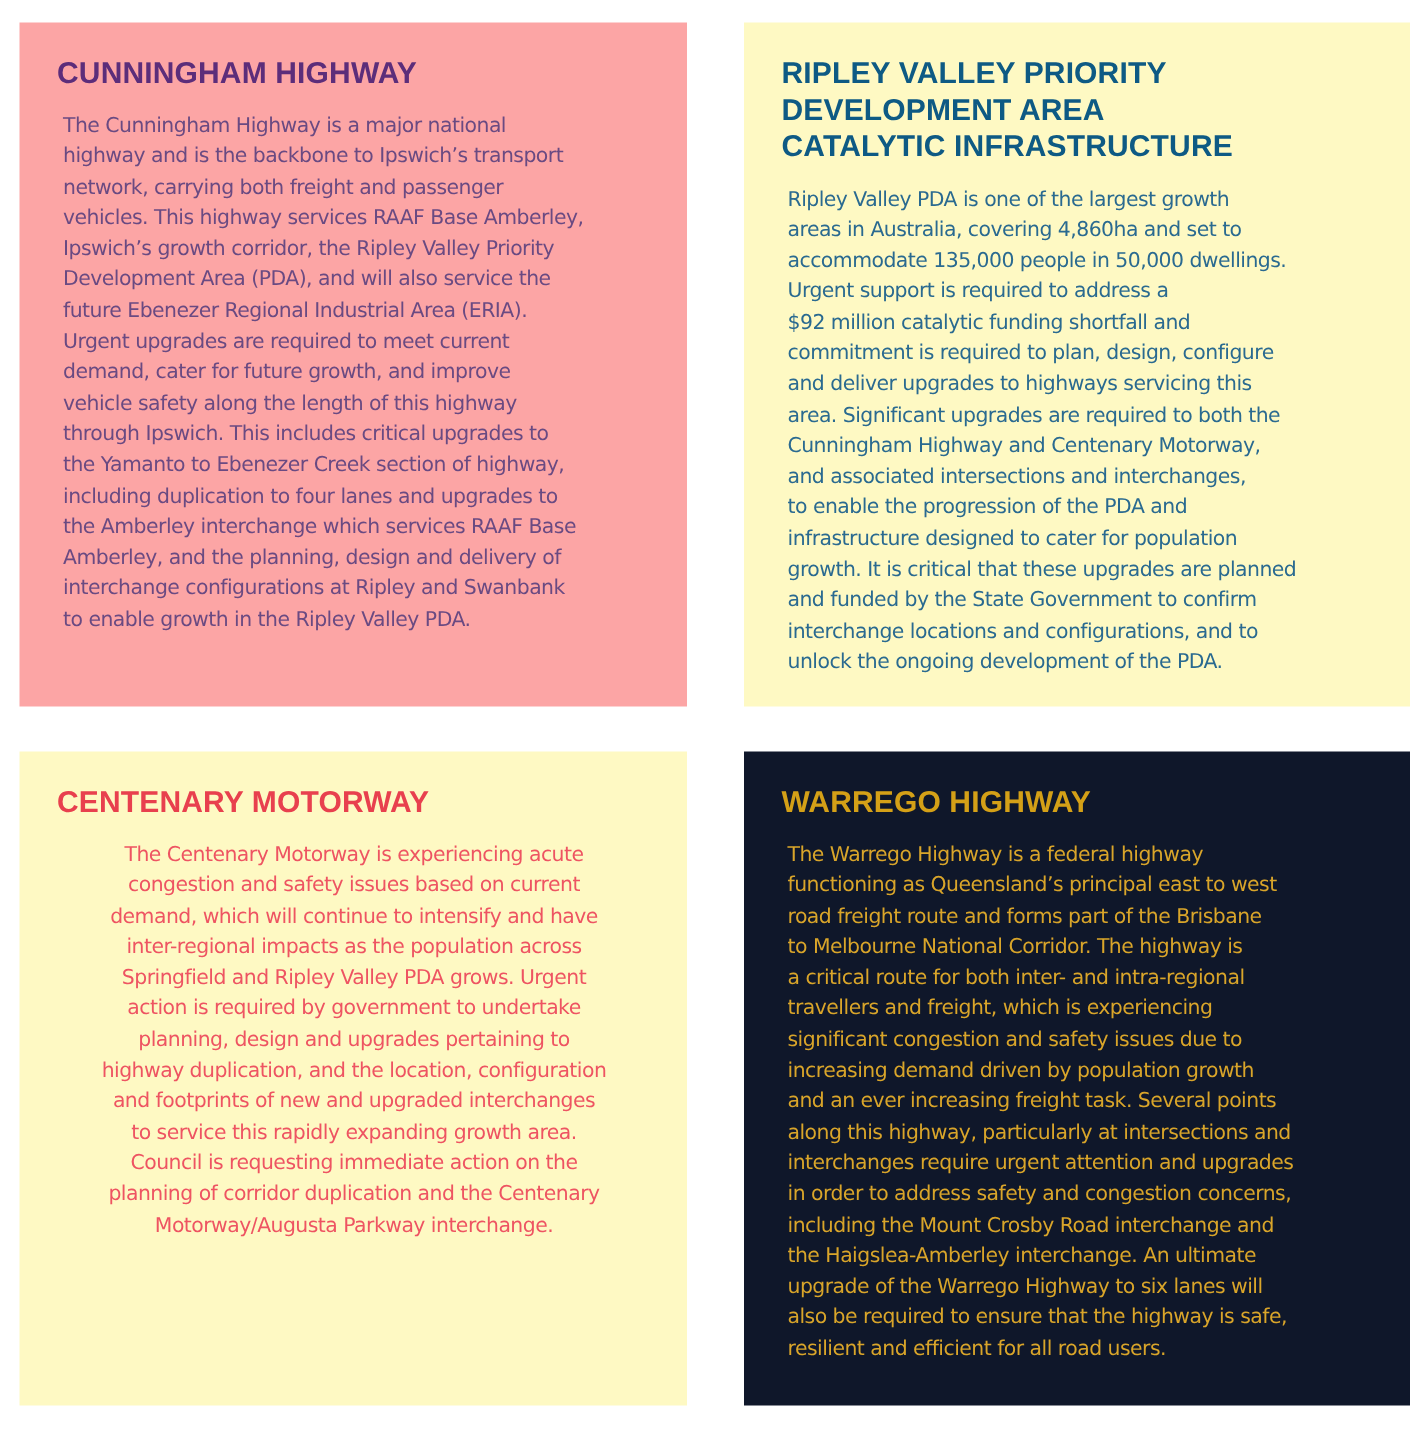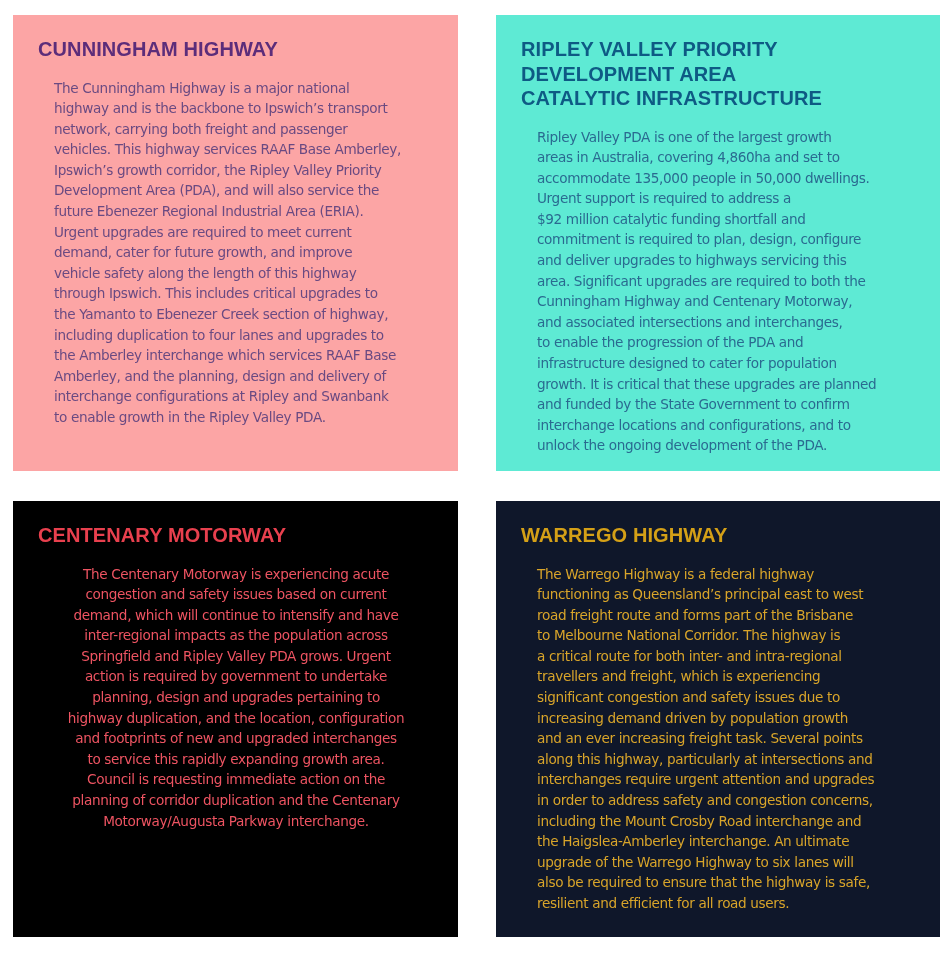--- a/index.html
+++ b/index.html
@@ -1,19 +1,19 @@
 <!DOCTYPE html>
 <html><head>
   <meta charset="utf-8">
   <style>
     html, body { margin: 0; padding: 0; background: #ffffff; }
     body { width: 950px; height: 953px; position: relative; overflow: hidden; font-family: "DejaVu Sans", sans-serif; }
     .card { position: absolute; box-sizing: border-box; padding: 22px 24px 0 25px; }
     .card h2 { margin: 0; font-family: "Liberation Sans", sans-serif; font-weight: bold; font-size: 20px; line-height: 24.5px; letter-spacing: 0.1px; }
-    .card p { margin: 16px; font-family: "DejaVu Sans", sans-serif; font-size: 13.6px; line-height: 20.6px; white-space: pre-line; letter-spacing: -0.35px; }
+    .card p { margin: 4px; font-family: "DejaVu Sans", sans-serif; font-size: 13.6px; line-height: 20.6px; white-space: pre-line; letter-spacing: -0.35px; }
     #card-1 { left: 13px; top: 15px; width: 445px; height: 456px; }
     #card-2 { left: 496px; top: 15px; width: 444px; height: 456px; }
     #card-3 { left: 13px; top: 501px; width: 445px; height: 436px; }
     #card-4 { left: 496px; top: 501px; width: 444px; height: 436px; }
     #card-1 .title { margin-bottom: 12px; }
     #card-2 .title { margin-bottom: 12px; }
     #card-3 .title { margin-bottom: 12px; }
     #card-4 .title { margin-bottom: 12px; }
   </style>
 </head>
@@ -33,21 +33,21 @@
 vehicle safety along the length of this highway
 through Ipswich. This includes critical upgrades to
 the Yamanto to Ebenezer Creek section of highway,
 including duplication to four lanes and upgrades to
 the Amberley interchange which services RAAF Base
 Amberley, and the planning, design and delivery of
 interchange configurations at Ripley and Swanbank
 to enable growth in the Ripley Valley PDA.</p>
 </div>
 
-<div id="card-2" class="card" style="background: #5eead4;">
+<div id="card-2" class="card" style="background: #fef9c3;">
   <h2 class="title" style="white-space: pre-line; color: rgb(14, 90, 132);">RIPLEY VALLEY PRIORITY
 DEVELOPMENT AREA
 CATALYTIC INFRASTRUCTURE</h2>
   <p class="body" style="color: rgb(42, 106, 144);">Ripley Valley PDA is one of the largest growth
 areas in Australia, covering 4,860ha and set to
 accommodate 135,000 people in 50,000 dwellings.
 Urgent support is required to address a
 $92 million catalytic funding shortfall and
 commitment is required to plan, design, configure
 and deliver upgrades to highways servicing this
@@ -55,21 +55,21 @@
 Cunningham Highway and Centenary Motorway,
 and associated intersections and interchanges,
 to enable the progression of the PDA and
 infrastructure designed to cater for population
 growth. It is critical that these upgrades are planned
 and funded by the State Government to confirm
 interchange locations and configurations, and to
 unlock the ongoing development of the PDA.</p>
 </div>
 
-<div id="card-3" class="card" style="background: #000000;">
+<div id="card-3" class="card" style="background: #fef9c3;">
   <h2 class="title" style="color: rgb(232, 64, 78);">CENTENARY MOTORWAY</h2>
   <p class="body" style="color: rgb(238, 84, 98); text-align: center;">The Centenary Motorway is experiencing acute
 congestion and safety issues based on current
 demand, which will continue to intensify and have
 inter-regional impacts as the population across
 Springfield and Ripley Valley PDA grows. Urgent
 action is required by government to undertake
 planning, design and upgrades pertaining to
 highway duplication, and the location, configuration
 and footprints of new and upgraded interchanges

